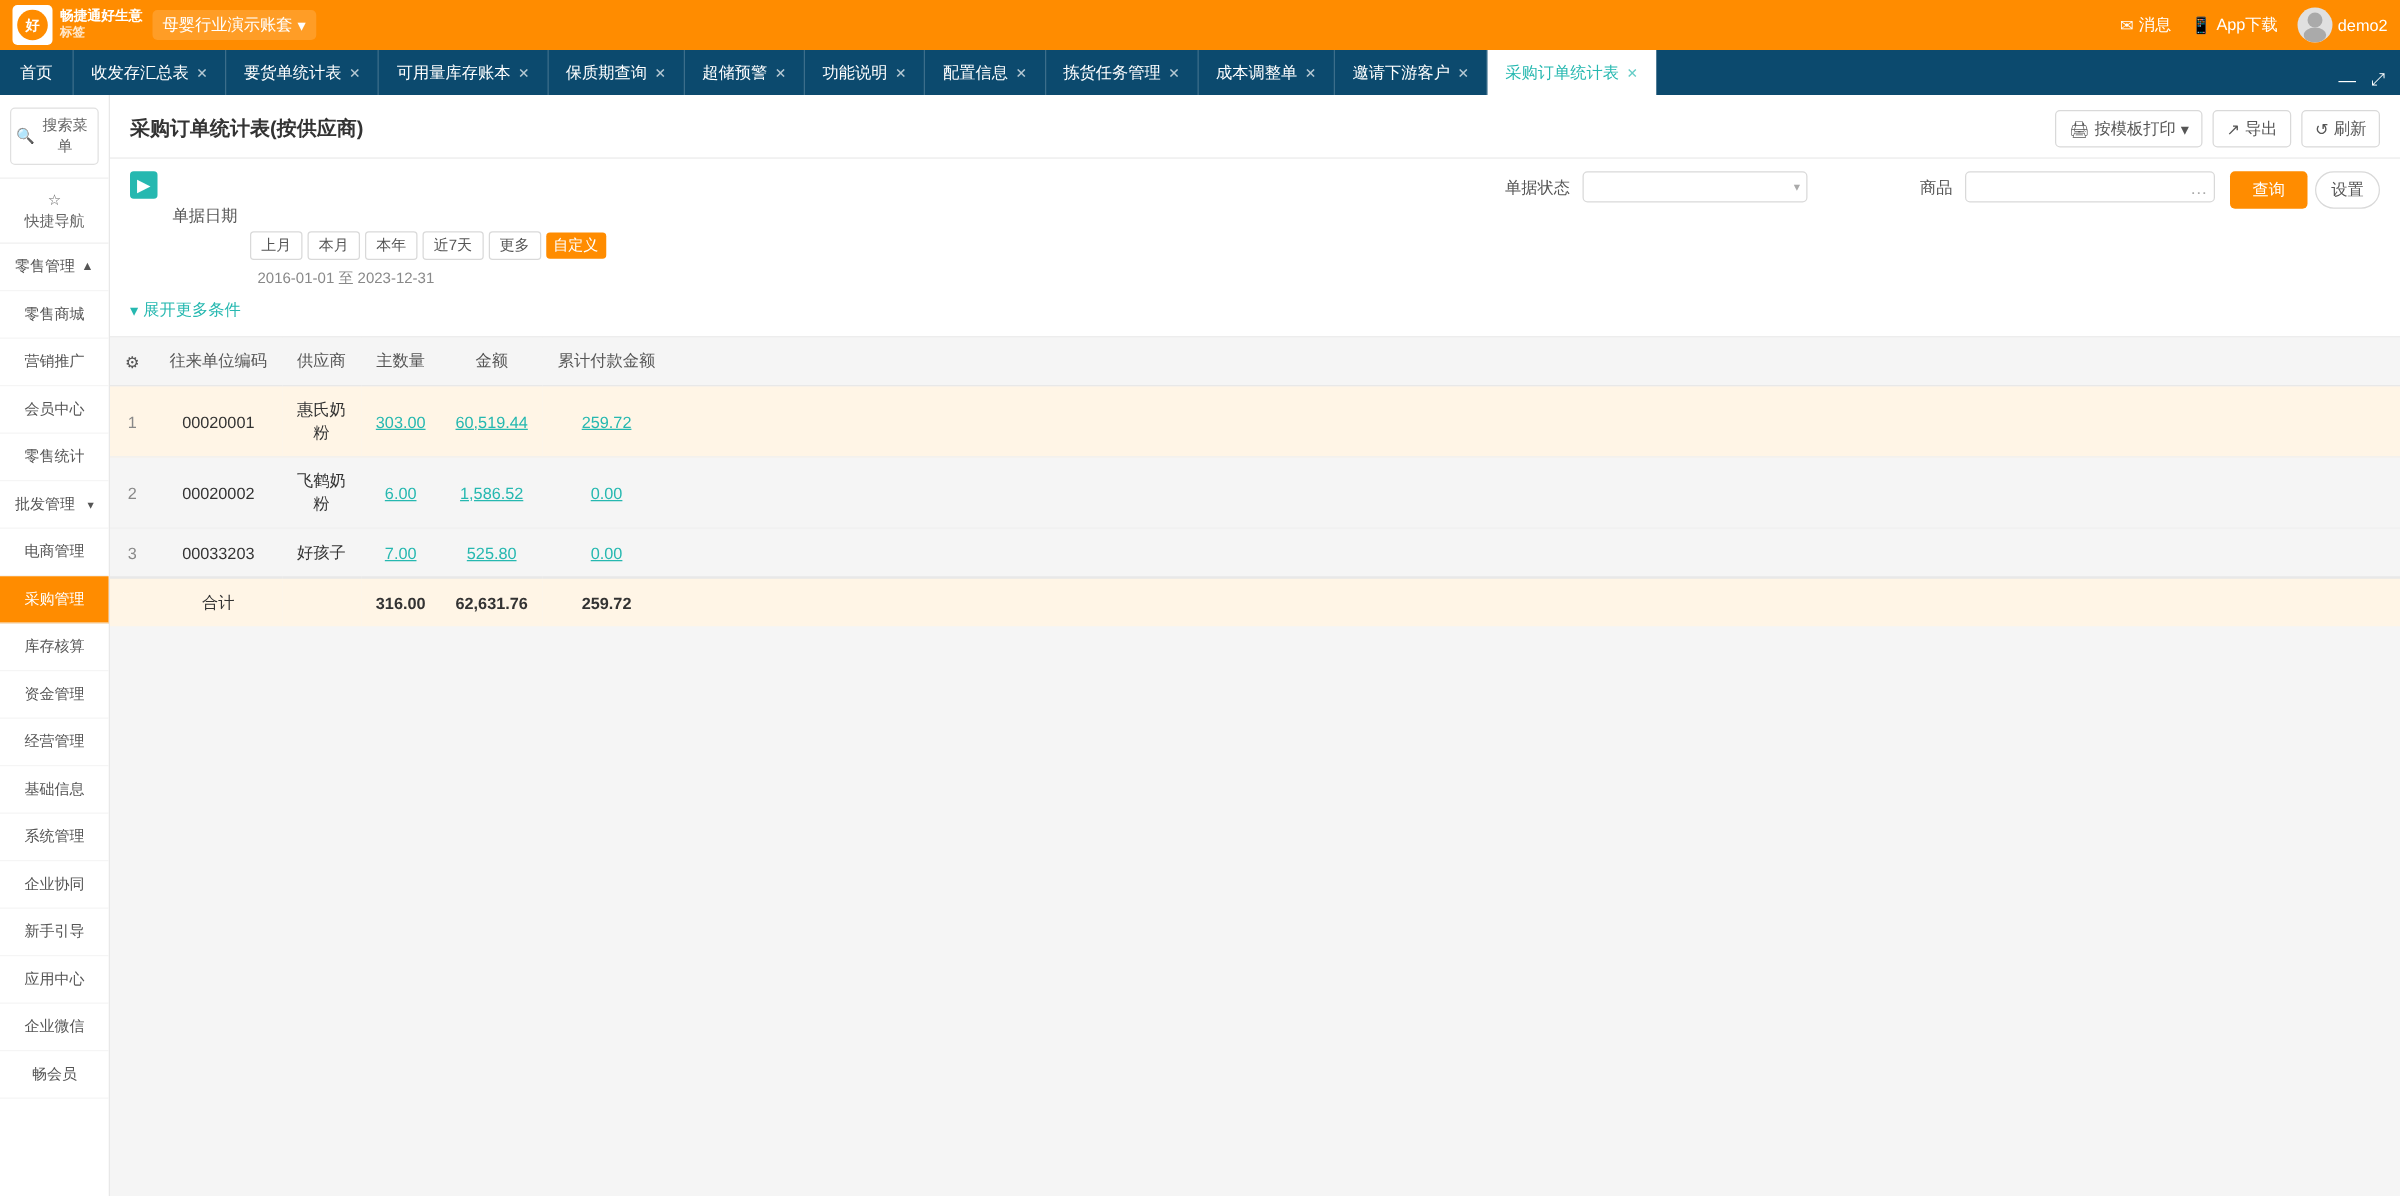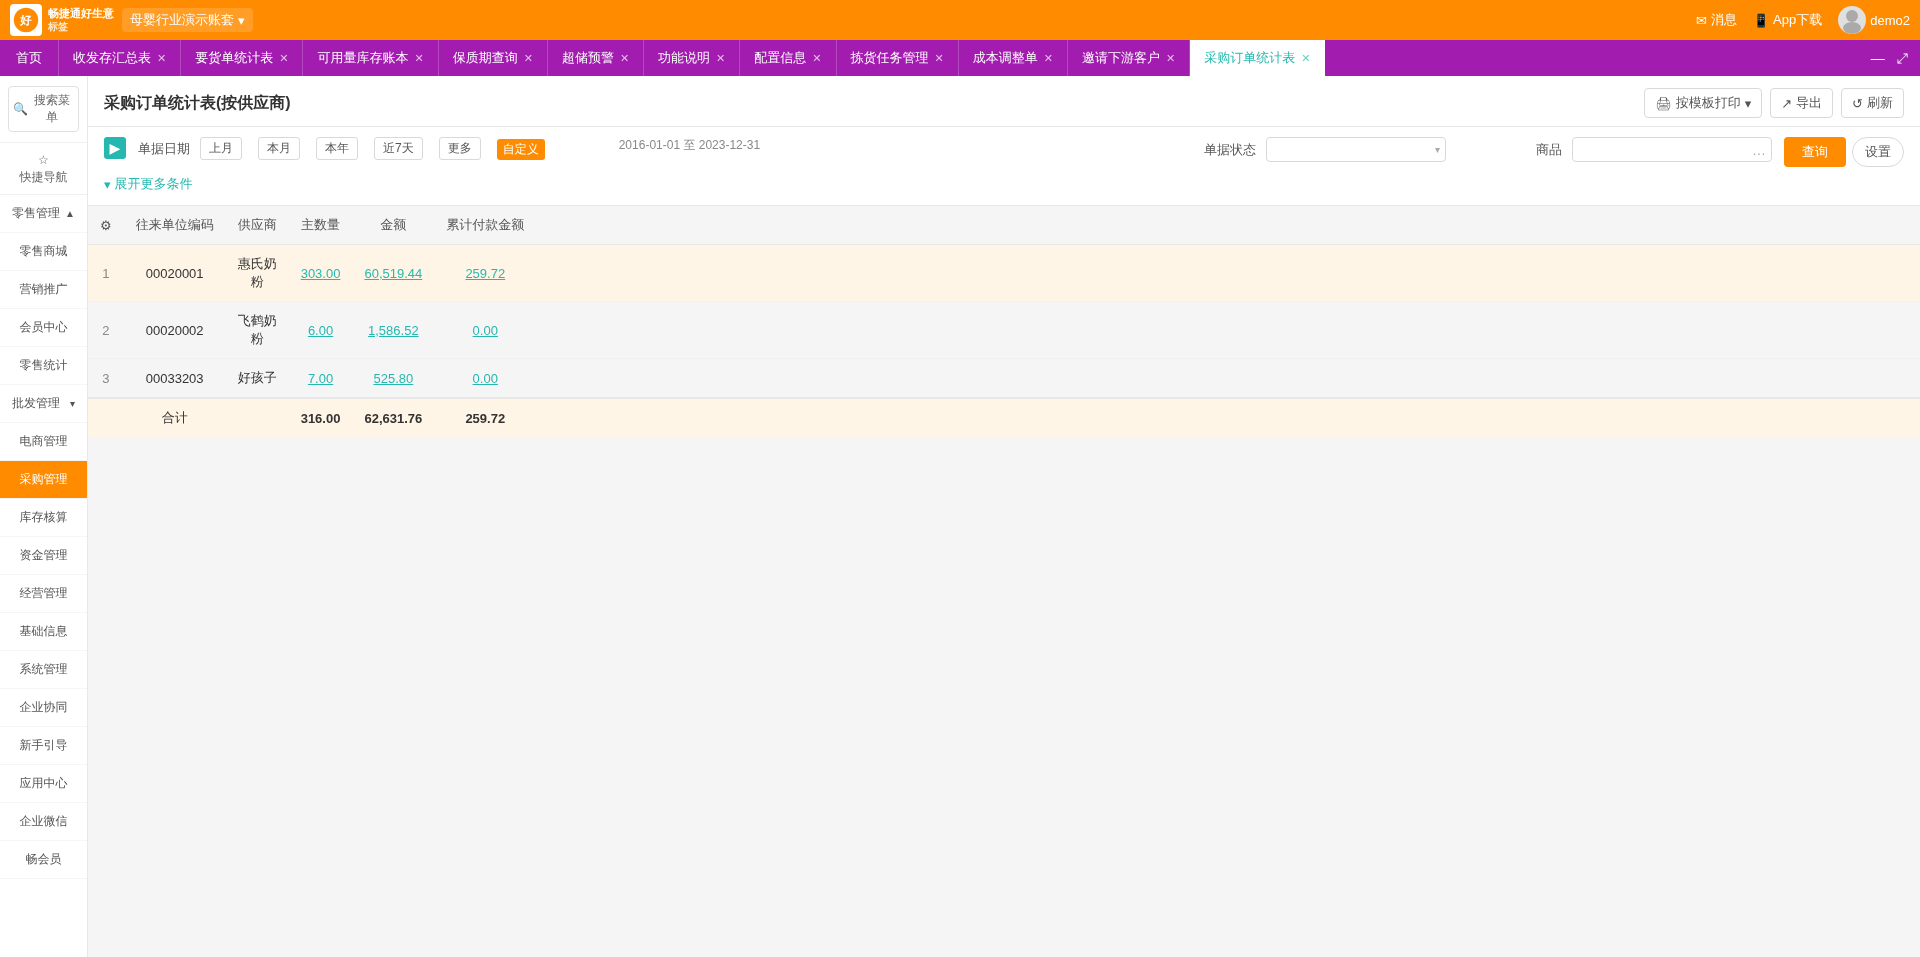--- a/index.html
+++ b/index.html
@@ -11,21 +11,21 @@
     .logo-area { display: flex; align-items: center; gap: 6px; }
     .logo-icon { width: 32px; height: 32px; background: #fff; border-radius: 4px; display: flex; align-items: center; justify-content: center; }
     .logo-icon svg { width: 28px; height: 28px; }
     .logo-text { color: #fff; font-size: 11px; line-height: 1.2; font-weight: bold; }
     .workspace-selector { display: flex; align-items: center; gap: 4px; color: #fff; font-size: 13px; cursor: pointer; background: rgba(255,255,255,0.15); padding: 3px 8px; border-radius: 4px; }
     .top-bar-right { display: flex; align-items: center; gap: 16px; color: #fff; font-size: 13px; }
     .top-bar-right .icon-btn { display: flex; align-items: center; gap: 4px; cursor: pointer; }
     .avatar { width: 28px; height: 28px; border-radius: 50%; background: #e0e0e0; overflow: hidden; display: flex; align-items: center; justify-content: center; }
 
     
-    .nav-tabs { height: 36px; background: #a21caf; display: flex; align-items: center; flex-shrink: 0; overflow: hidden; }
+    .nav-tabs { height: 36px; background: #0c4a6e; display: flex; align-items: flex-end; flex-shrink: 0; overflow: hidden; }
     .nav-tab { padding: 0 14px; height: 36px; display: flex; align-items: center; color: #fff; font-size: 13px; cursor: pointer; white-space: nowrap; position: relative; border-right: 1px solid rgba(255,255,255,0.2); }
     .nav-tab.active { background: #fff; color: #26b8b0; font-weight: 500; }
     .nav-tab .close-icon { margin-left: 6px; font-size: 11px; opacity: 0.7; }
     .nav-tab.home { padding: 0 16px; }
     .nav-end-btns { margin-left: auto; display: flex; align-items: center; padding-right: 8px; gap: 4px; }
     .nav-end-btn { color: #fff; cursor: pointer; padding: 4px; font-size: 14px; }
 
     
     .main-layout { display: flex; flex: 1; overflow: hidden; }
 
@@ -49,21 +49,21 @@
     .page-header { padding: 12px 16px 8px 16px; background: #fff; display: flex; align-items: center; justify-content: space-between; border-bottom: 1px solid #e8e8e8; }
     .page-title { font-size: 16px; font-weight: 600; color: #333; }
     .page-header-actions { display: flex; align-items: center; gap: 8px; }
     .btn-print { display: flex; align-items: center; gap: 4px; border: 1px solid #d9d9d9; background: #fff; padding: 5px 10px; border-radius: 4px; cursor: pointer; font-size: 13px; color: #555; }
     .btn-export { display: flex; align-items: center; gap: 4px; border: 1px solid #d9d9d9; background: #fff; padding: 5px 10px; border-radius: 4px; cursor: pointer; font-size: 13px; color: #555; }
     .btn-refresh { display: flex; align-items: center; gap: 4px; border: 1px solid #d9d9d9; background: #fff; padding: 5px 10px; border-radius: 4px; cursor: pointer; font-size: 13px; color: #555; }
 
     
     .filter-area { background: #fff; padding: 10px 16px; border-bottom: 1px solid #e8e8e8; }
     .filter-label { color: #555; font-size: 13px; white-space: nowrap; }
-    .date-shortcuts { display: flex; gap: 16px; align-items: flex-end; }
+    .date-shortcuts { display: flex; gap: 4px; align-items: center; margin-top: 48px; }
     .date-shortcut { padding: 2px 8px; border: 1px solid #d9d9d9; border-radius: 3px; cursor: pointer; font-size: 12px; color: #555; background: #fff; }
     .date-custom-badge { background: #ff8c00; color: #fff; padding: 2px 6px; border-radius: 3px; font-size: 12px; cursor: pointer; }
     .date-range-text { font-size: 12px; color: #888; }
     .filter-expand { display: flex; align-items: center; gap: 4px; cursor: pointer; color: #26b8b0; font-size: 13px; margin: 8px 0 2px 0; }
     .btn-query { background: #ff8c00; color: #fff; border: none; padding: 6px 18px; border-radius: 4px; cursor: pointer; font-size: 13px; }
     .btn-settings { border: 1px solid #d9d9d9; background: #fff; padding: 5px 12px; border-radius: 15px; cursor: pointer; font-size: 13px; color: #555; }
     table { width: 100%; border-collapse: collapse; font-size: 13px; }
     thead tr { background: #f5f5f5; }
     thead th { padding: 10px 12px; text-align: center; color: #555; font-weight: 500; border-bottom: 1px solid #e8e8e8; white-space: nowrap; }
     tbody tr { border-bottom: 1px solid #f0f0f0; }
@@ -74,21 +74,21 @@
     .settings-col { width: 40px; text-align: center; }
 
     
     .table-footer { background: #fff5e6; border-top: 2px solid #e8e8e8; }
     .table-footer td { padding: 10px 12px; text-align: center; font-weight: 500; color: #333; }
 
     
     .expand-btn { background: #26b8b0; border: none; color: #fff; width: 22px; height: 22px; border-radius: 3px; cursor: pointer; font-size: 14px; display: flex; align-items: center; justify-content: center; flex-shrink: 0; }
 
     .filter-main-row { display: flex; align-items: flex-start; gap: 12px; }
-    .filter-left { display: flex; gap: 6px; flex: 1; }
+    .filter-left { display: flex; flex-direction: column; gap: 6px; flex: 1; }
     .filter-inline { display: flex; align-items: center; gap: 10px; flex-wrap: wrap; }
 
     .goods-input-wrapper { position: relative; display: flex; align-items: center; }
     .goods-input { border: 1px solid #d9d9d9; border-radius: 4px; padding: 4px 8px; font-size: 13px; outline: none; width: 200px; }
     .goods-more { position: absolute; right: 6px; color: #aaa; cursor: pointer; font-size: 14px; }
 
     .select-wrapper { position: relative; display: inline-flex; align-items: center; }
     .select-arrow { position: absolute; right: 6px; pointer-events: none; color: #aaa; font-size: 10px; }
     .filter-select-styled { border: 1px solid #d9d9d9; border-radius: 4px; padding: 4px 24px 4px 8px; font-size: 13px; outline: none; appearance: none; background: #fff; min-width: 180px; cursor: pointer; }
 

